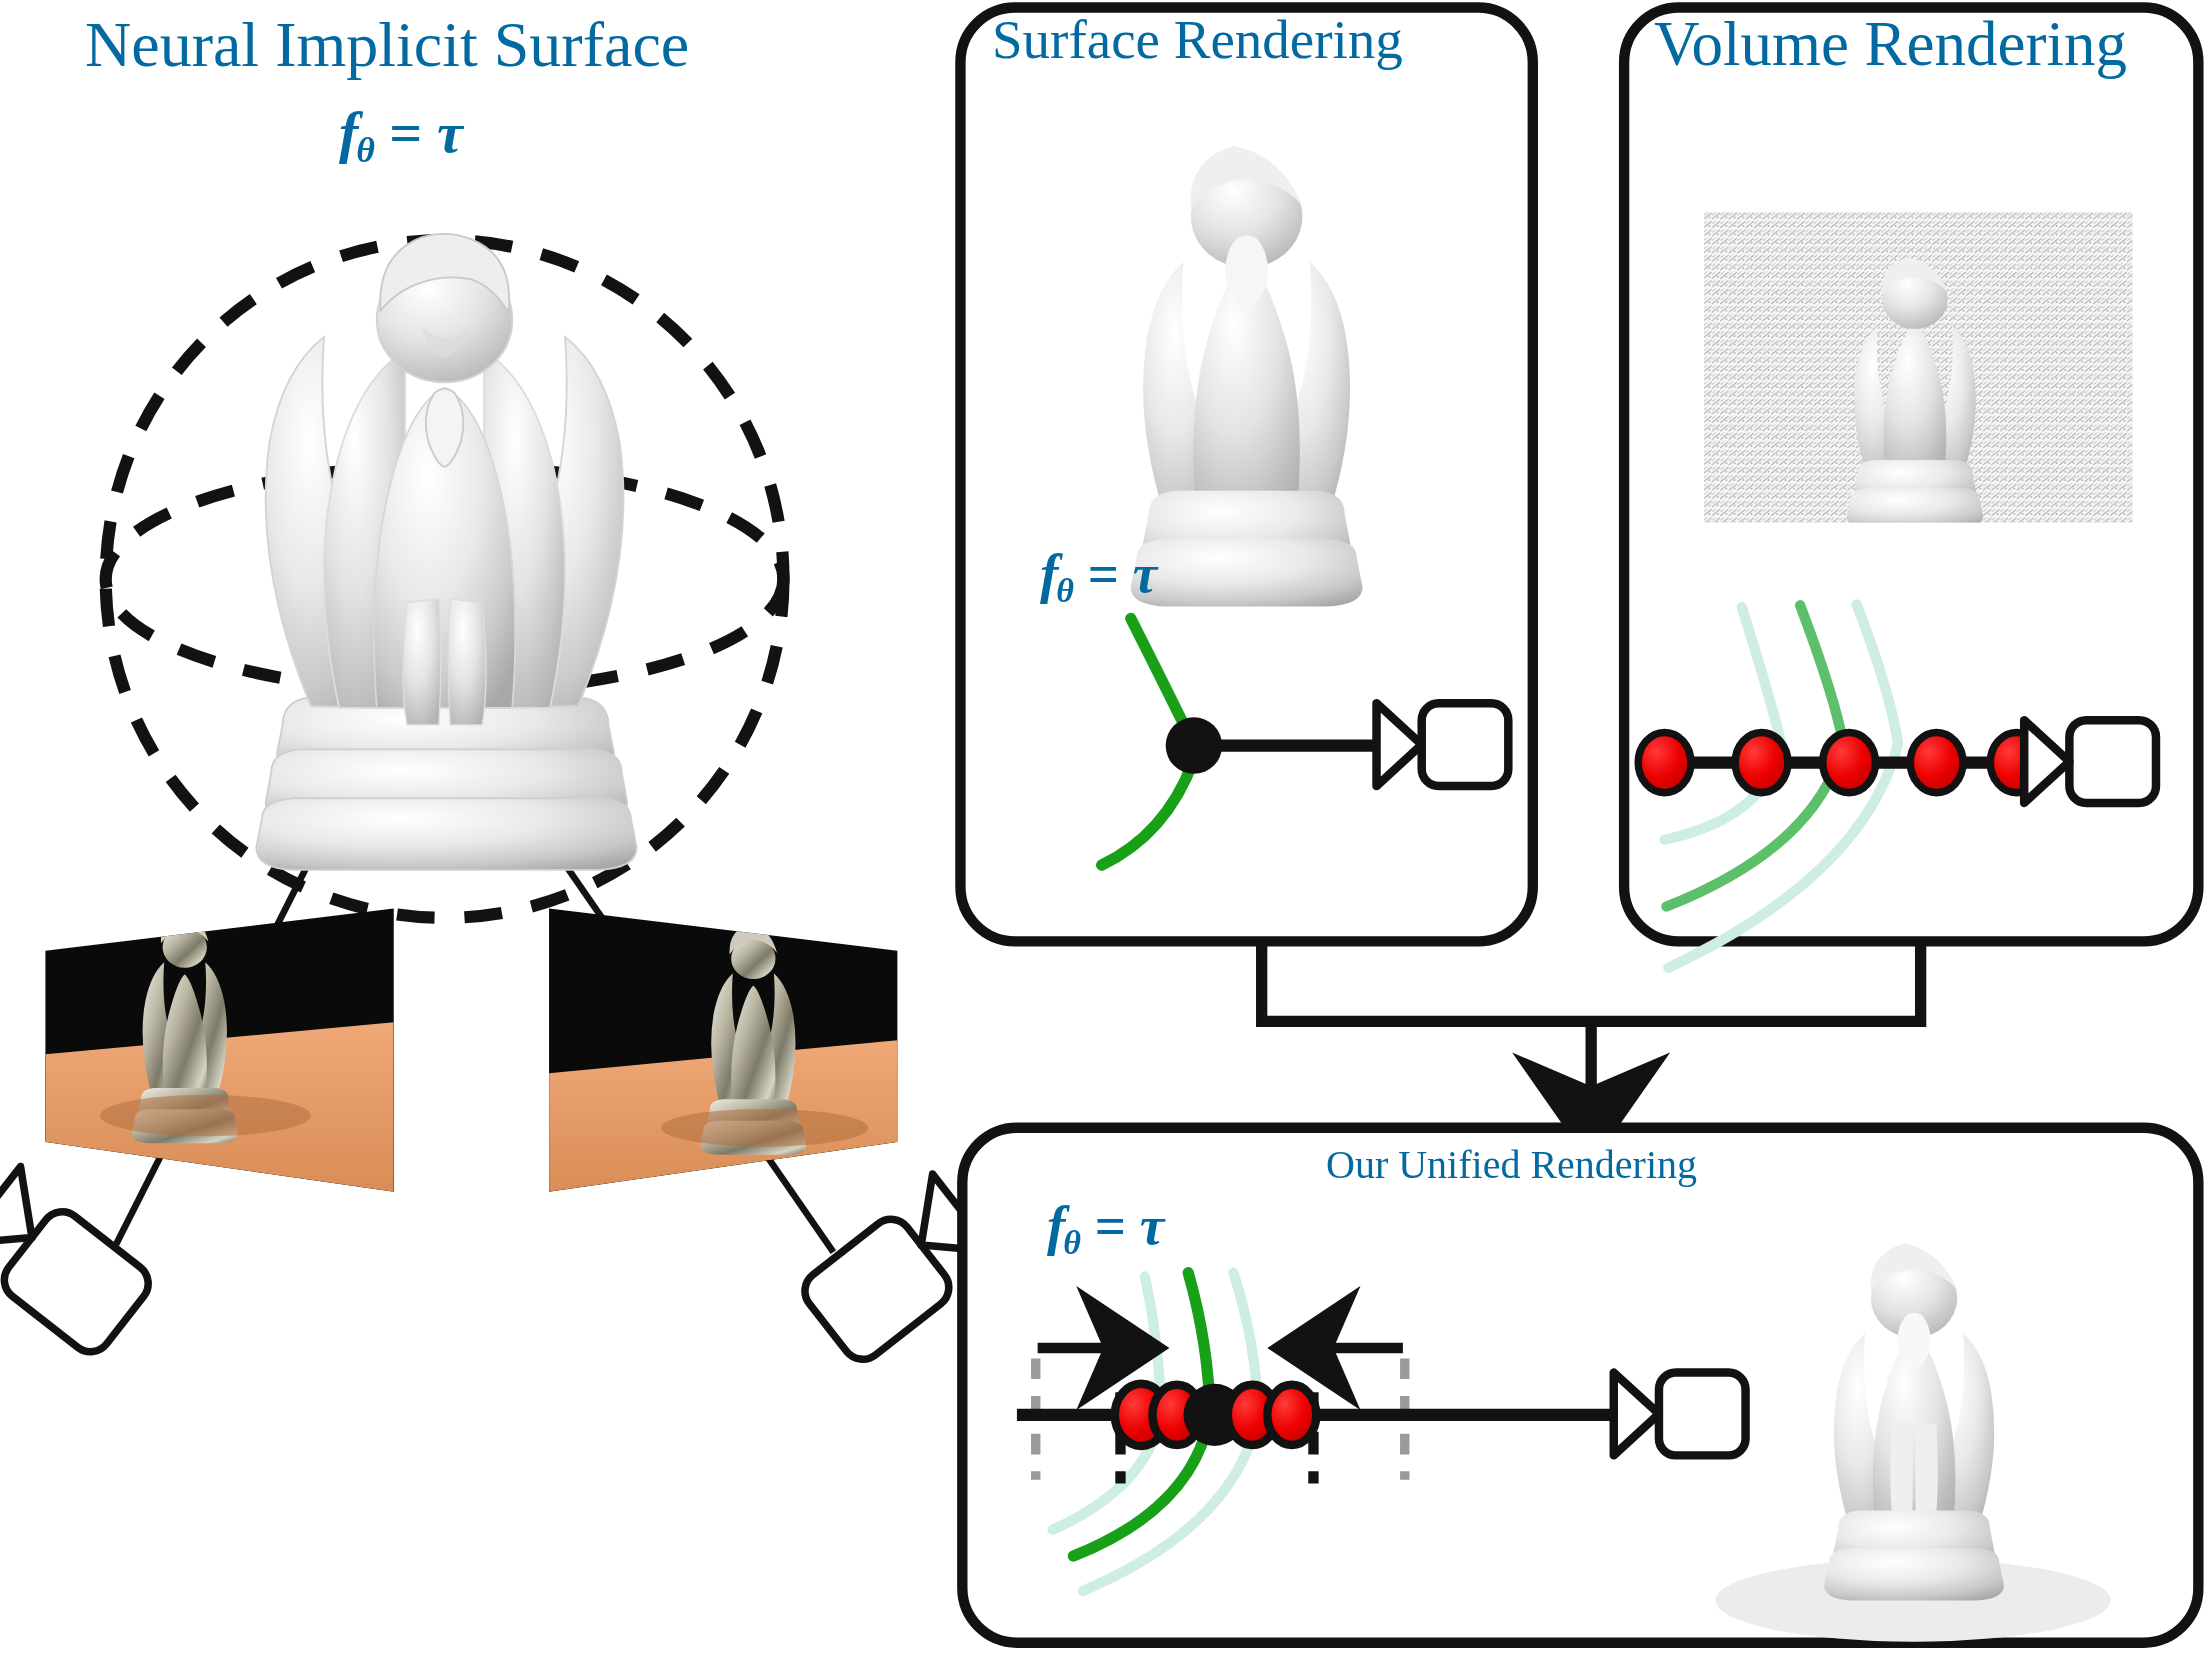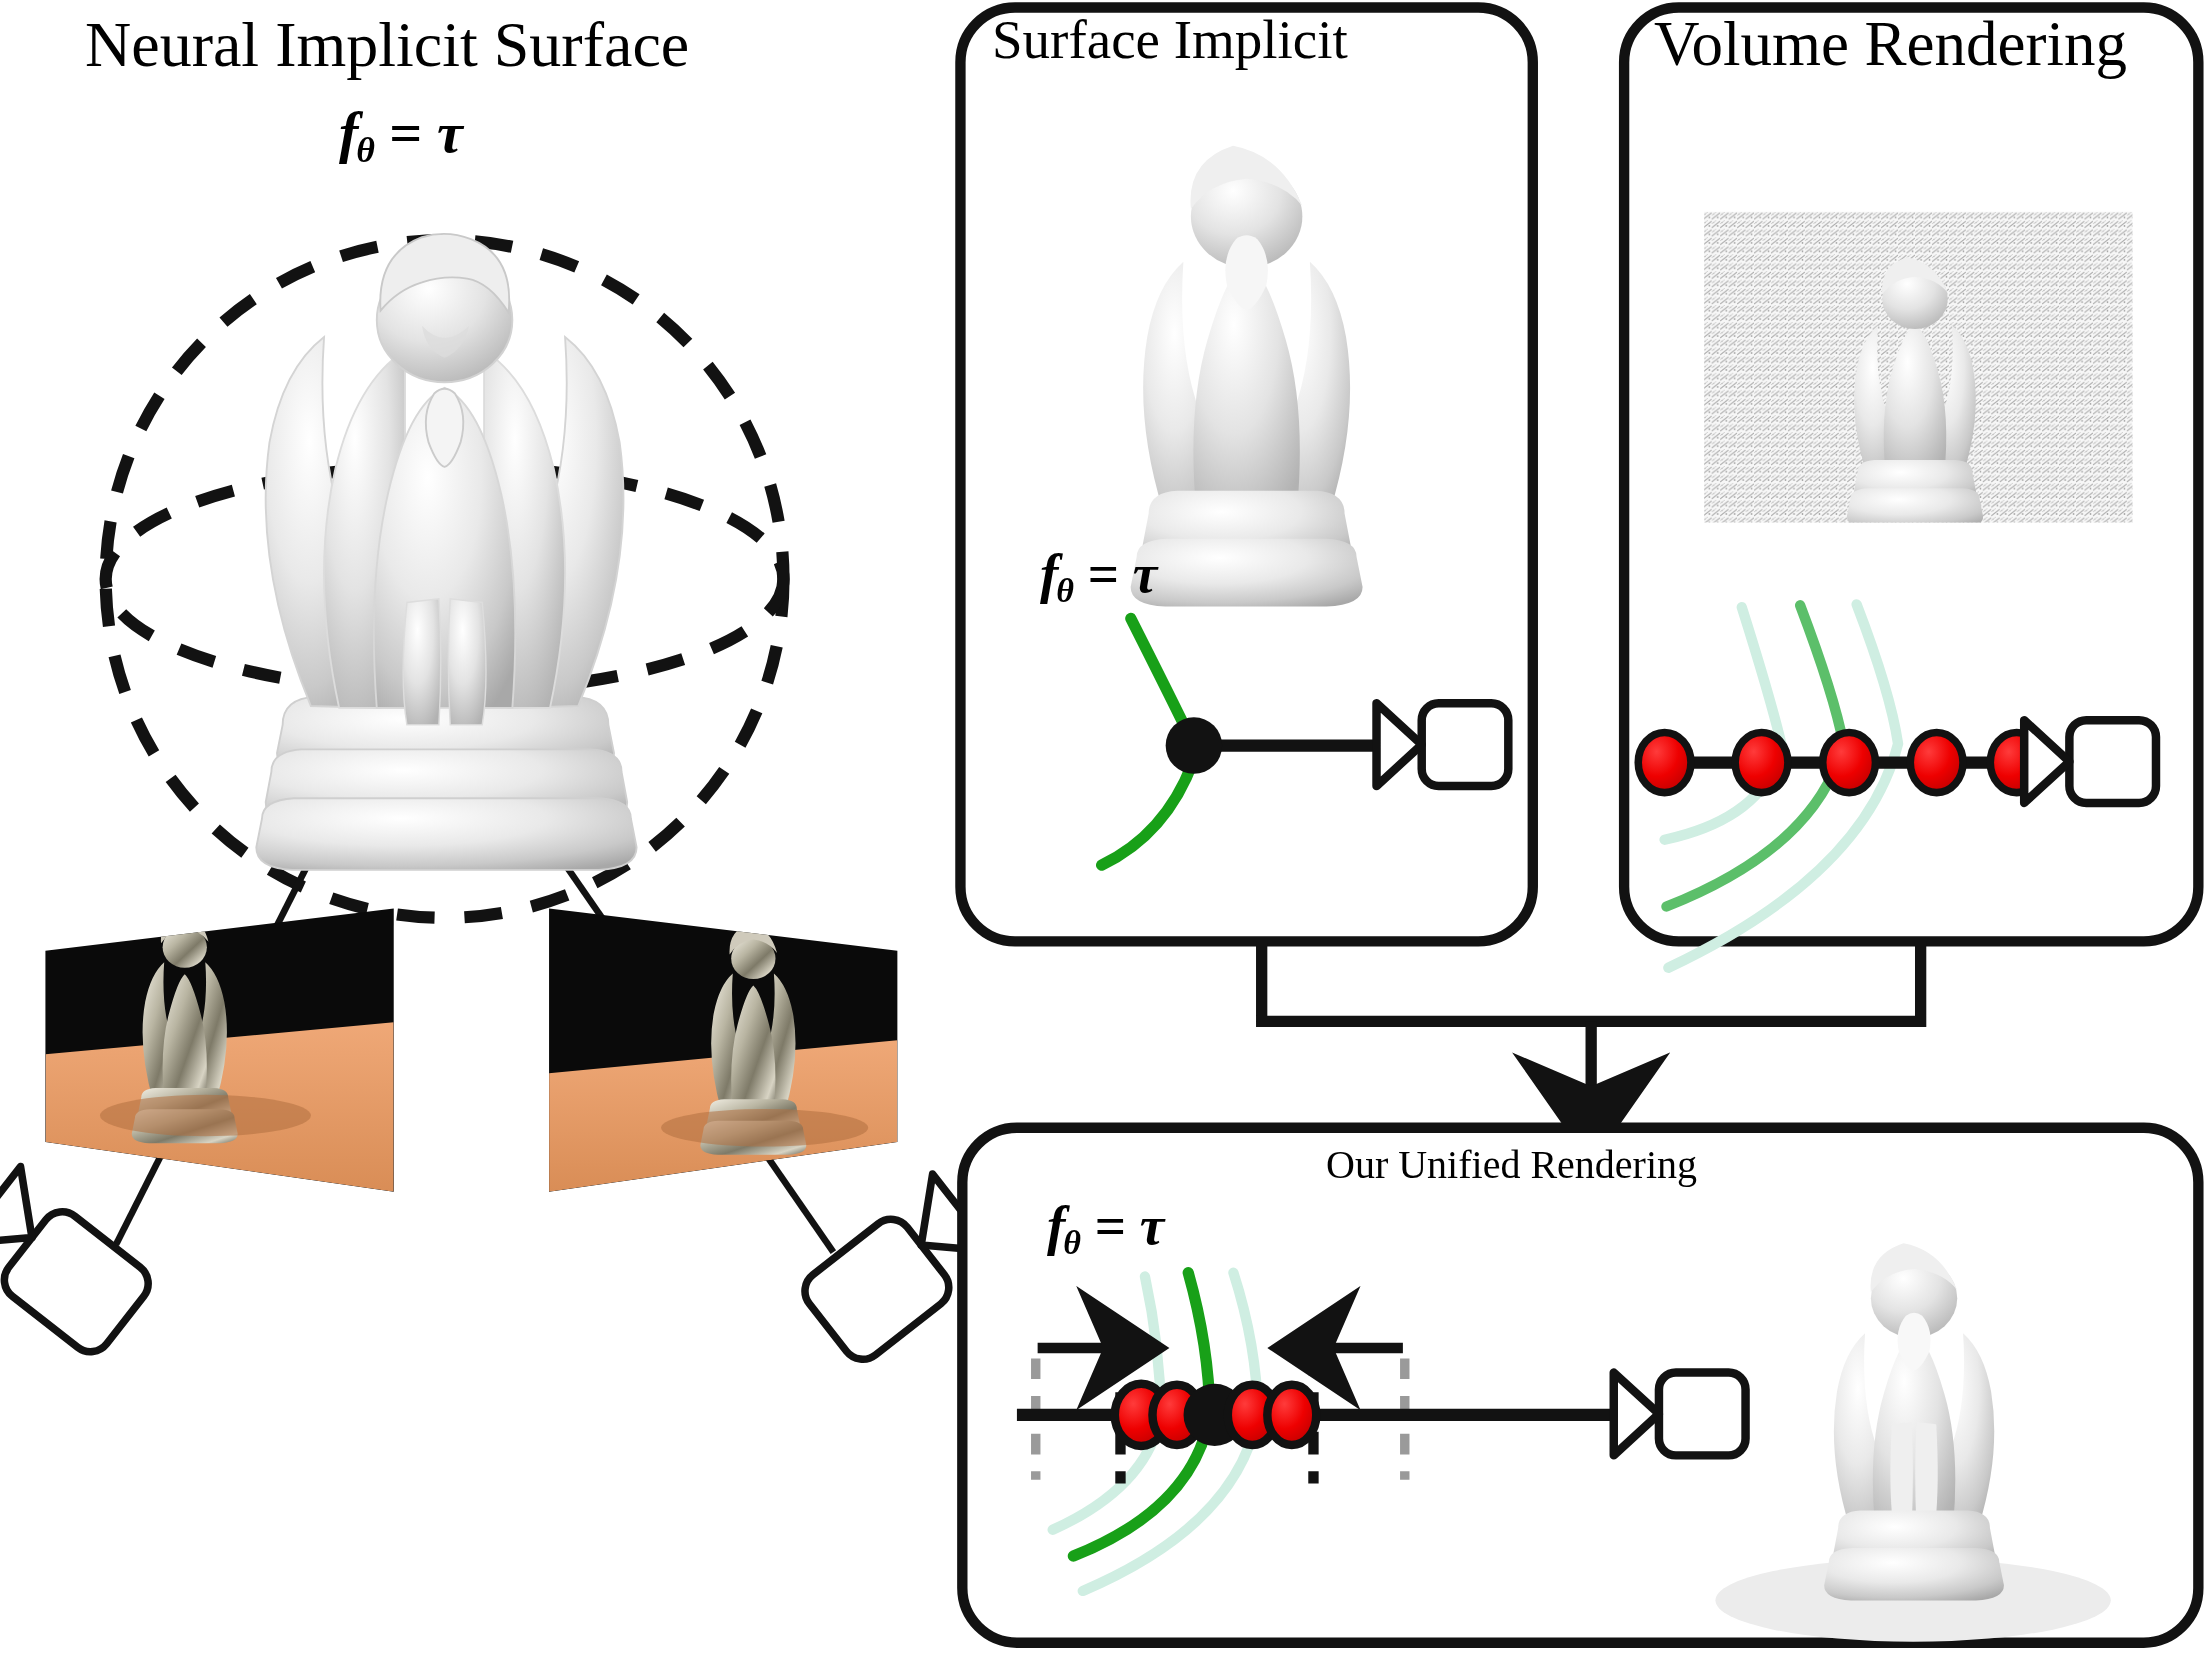--- a/index.html
+++ b/index.html
@@ -1,21 +1,21 @@
 <!DOCTYPE html>
 <html style="font-size:15px"><head>
 <meta charset="utf-8">
 <title>Neural Implicit Surface Unified Rendering Figure</title>
 <style>
   html,body{margin:0;padding:0;background:#ffffff;}
   body{width:2208px;height:1654px;position:relative;overflow:hidden;
        font-family:"Liberation Serif","DejaVu Serif",serif;color:#111;}
   .fig{position:absolute;left:0;top:0;width:2208px;height:1654px;}
   svg.layer{position:absolute;left:0;top:0;width:2208px;height:1654px;overflow:visible;}
-  .txt{position:absolute;white-space:nowrap;color:#000000;}
+  .txt{position:absolute;white-space:nowrap;color:#0369a1;}
   .title-serif{font-family:"Liberation Serif","DejaVu Serif",serif;font-weight:400;}
   .math{font-family:"Liberation Serif","DejaVu Serif",serif;font-style:italic;font-weight:bold;}
   .math .eq{font-style:normal;}
   .math sub{font-size:0.62em;font-style:italic;vertical-align:-0.28em;margin-left:-0.06em;}
 </style>
 </head>
 <body>
 
 <div class="fig">
 
@@ -315,21 +315,21 @@
 
   <div class="txt title-serif" style="left:85px;top:7.5px;font-size:64px;">Neural Implicit Surface</div>
 
   <div class="txt math" style="left:339px;top:99px;font-size:58px;">
     <span>f</span><sub>θ</sub>
     <span class="eq">=</span>
     <span>τ</span>
   </div>
 
 
-  <div class="txt title-serif" style="left:992px;top:7.5px;font-size:55px;">Surface Implicit</div>
+  <div class="txt title-serif" style="left:992px;top:7.5px;font-size:55px;">Surface Rendering</div>
 
   <div class="txt title-serif" style="left:1654px;top:7.5px;font-size:63px;">Volume Rendering</div>
 
   <div class="txt math" style="left:1040px;top:542px;font-size:55px;">
     <span>f</span><sub>θ</sub>
     <span class="eq">=</span>
     <span>τ</span>
   </div>
 
   <div class="txt title-serif" style="left:1326px;top:1141px;font-size:40px;">Our Unified Rendering</div>

